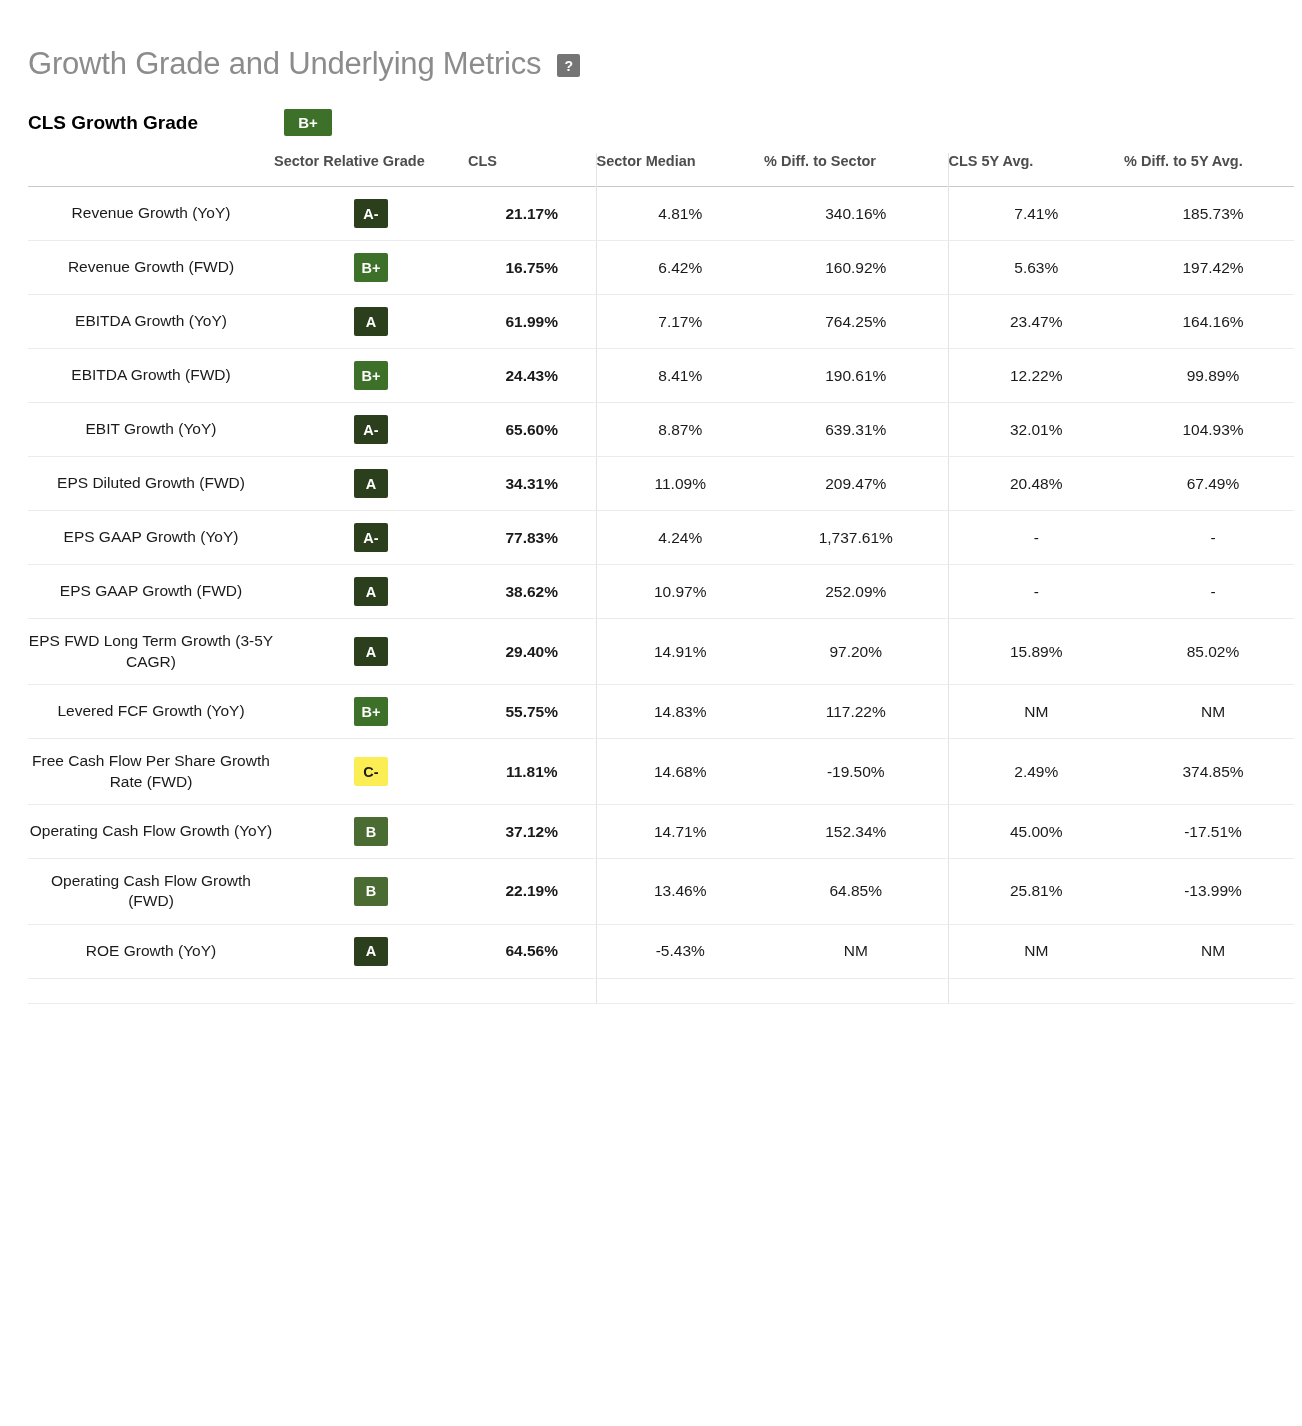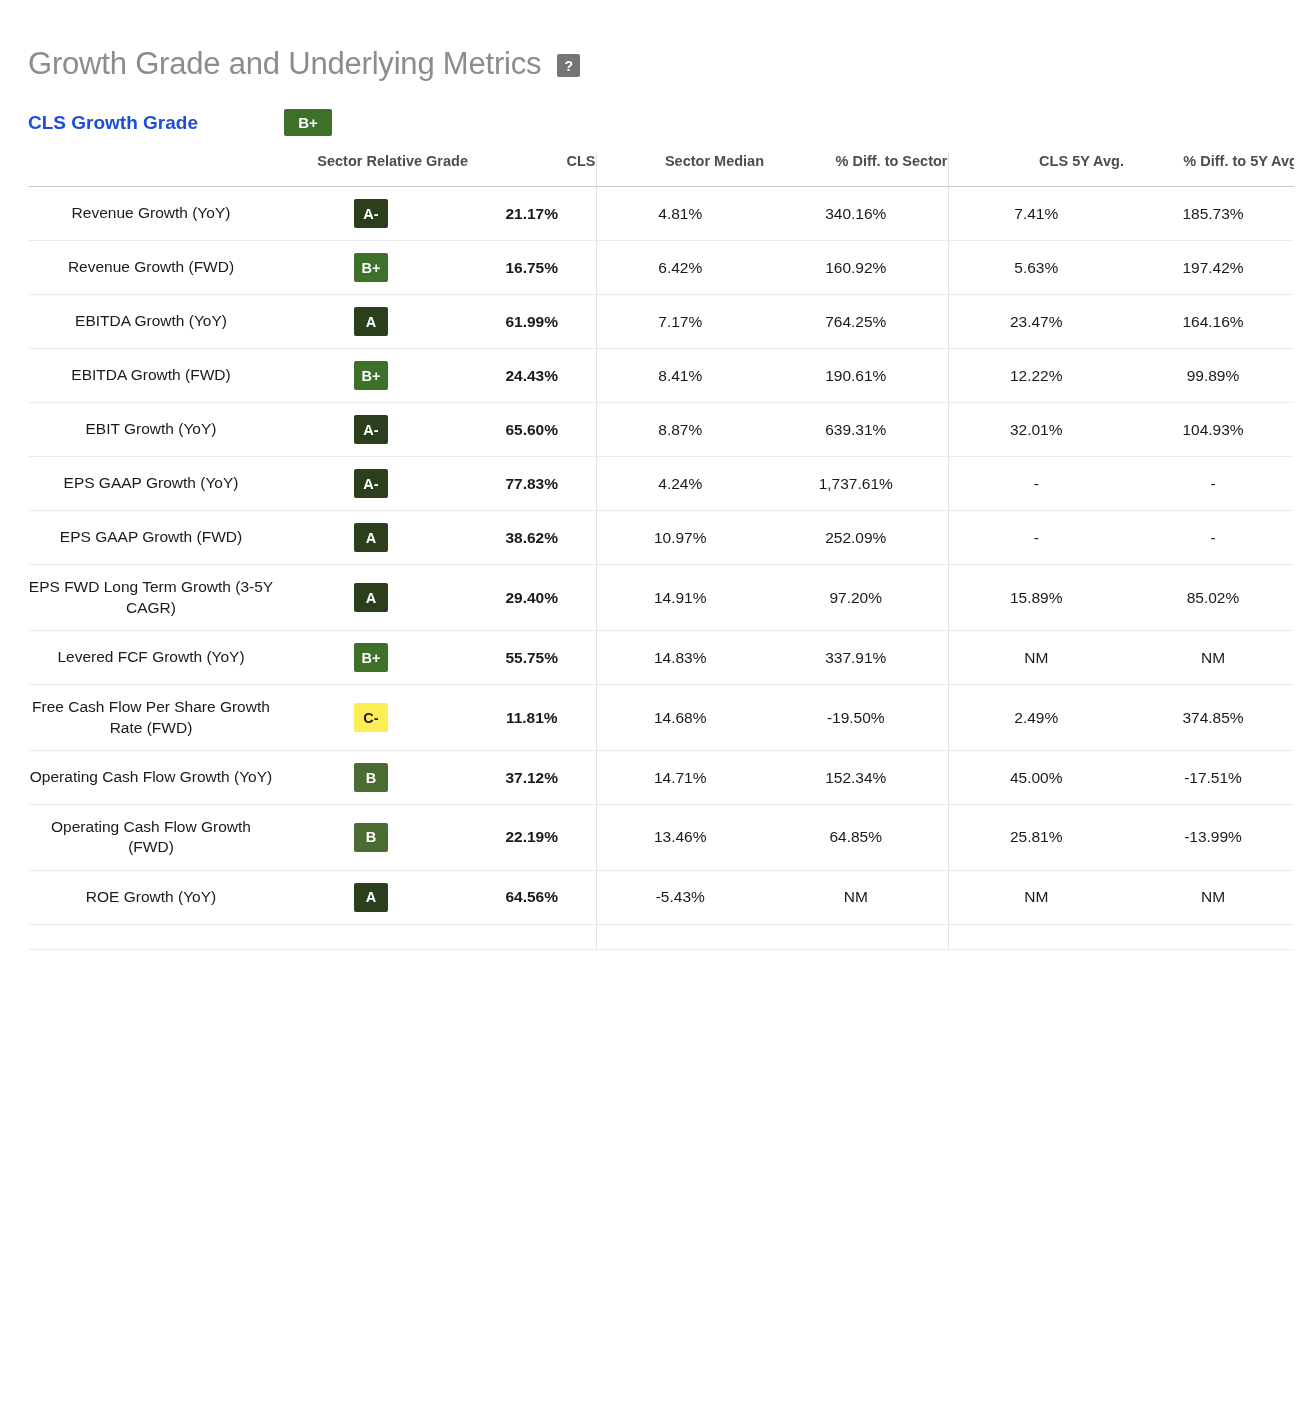--- a/index.html
+++ b/index.html
@@ -51,21 +51,21 @@
 
   
   .grade-summary {
     display: flex;
     align-items: center;
     padding: 27px 0 0 28px;
   }
   .grade-summary-label {
     font-size: 19px;
     font-weight: 700;
-    color: #1d4ed8;
+    color: #000000;
     width: 256px;
   }
   .grade-badge {
     display: inline-flex;
     align-items: center;
     justify-content: center;
     font-size: 15px;
     font-weight: 700;
     border-radius: 2px;
   }
@@ -89,21 +89,21 @@
     margin-top: 17px;
     border-collapse: collapse;
     table-layout: fixed;
   }
   table.metrics th {
     font-size: 14.5px;
     font-weight: 700;
     color: #4d4d4d;
     padding: 0 0 17px 0;
     vertical-align: bottom;
-    text-align: right;
+    text-align: left;
     white-space: nowrap;
   }
   table.metrics th.metric-head { text-align: left; }
 
   table.metrics thead tr { border-bottom: 1px solid #c9c9c9; }
 
   table.metrics td {
     border-bottom: 1px solid #ececec;
     padding: 12px 0;
     font-size: 15.5px;
@@ -220,20 +220,29 @@
         <tr>
           <td class="metric-name">EBIT Growth (YoY)</td>
           <td class="grade-cell"><span class="grade-badge sm g-aminus">A-</span></td>
           <td class="cls-val">65.60%</td>
           <td class="sep-start">8.87%</td>
           <td>639.31%</td>
           <td class="sep-start">32.01%</td>
           <td>104.93%</td>
         </tr>
         <tr>
+          <td class="metric-name">EPS Diluted Growth (FWD)</td>
+          <td class="grade-cell"><span class="grade-badge sm g-a">A</span></td>
+          <td class="cls-val">34.31%</td>
+          <td class="sep-start">11.09%</td>
+          <td>209.47%</td>
+          <td class="sep-start">20.48%</td>
+          <td>67.49%</td>
+        </tr>
+        <tr>
           <td class="metric-name">EPS GAAP Growth (YoY)</td>
           <td class="grade-cell"><span class="grade-badge sm g-aminus">A-</span></td>
           <td class="cls-val">77.83%</td>
           <td class="sep-start">4.24%</td>
           <td>1,737.61%</td>
           <td class="sep-start">-</td>
           <td>-</td>
         </tr>
         <tr>
           <td class="metric-name">EPS GAAP Growth (FWD)</td>
@@ -251,21 +260,21 @@
           <td class="sep-start">14.91%</td>
           <td>97.20%</td>
           <td class="sep-start">15.89%</td>
           <td>85.02%</td>
         </tr>
         <tr>
           <td class="metric-name">Levered FCF Growth (YoY)</td>
           <td class="grade-cell"><span class="grade-badge sm g-bplus">B+</span></td>
           <td class="cls-val">55.75%</td>
           <td class="sep-start">14.83%</td>
-          <td>337.91%</td>
+          <td>117.22%</td>
           <td class="sep-start">NM</td>
           <td>NM</td>
         </tr>
         <tr>
           <td class="metric-name">Free Cash Flow Per Share Growth Rate (FWD)</td>
           <td class="grade-cell"><span class="grade-badge sm g-cminus">C-</span></td>
           <td class="cls-val">11.81%</td>
           <td class="sep-start">14.68%</td>
           <td>-19.50%</td>
           <td class="sep-start">2.49%</td>

